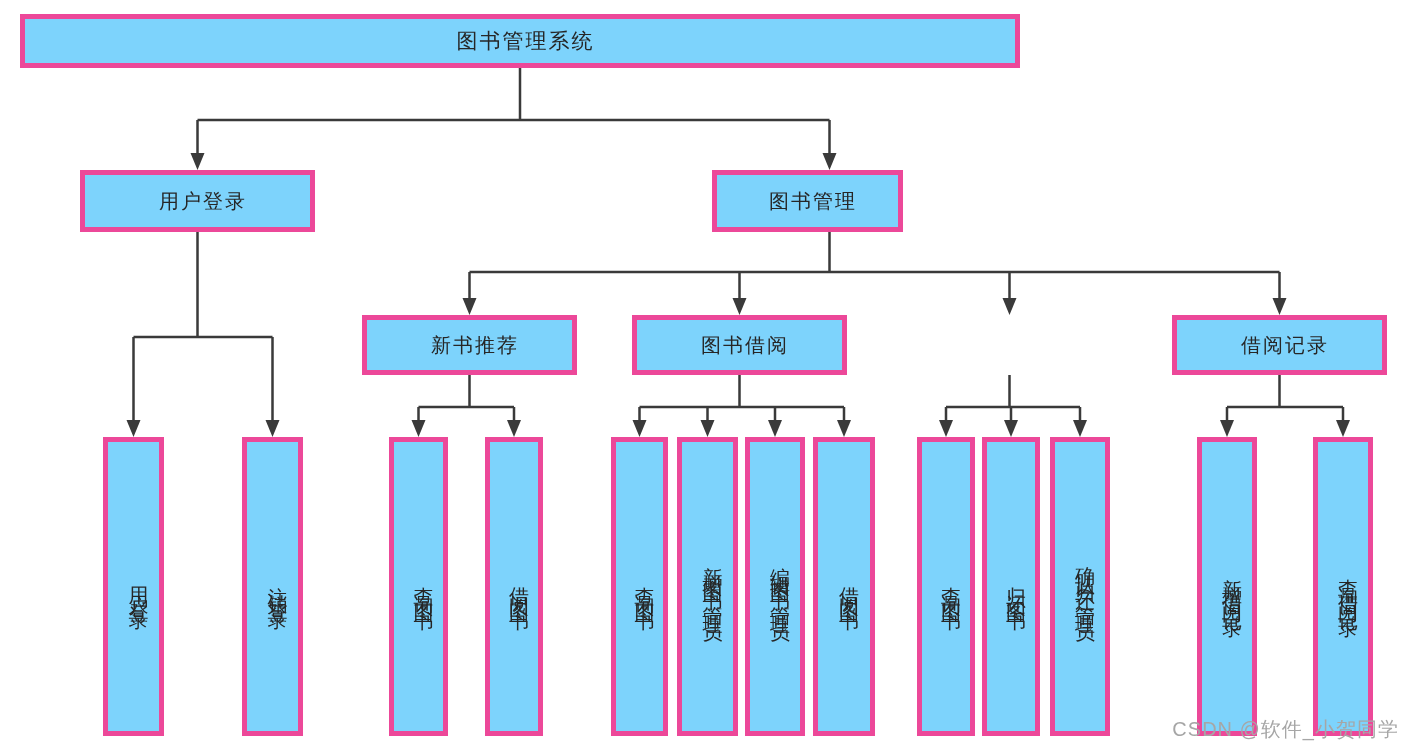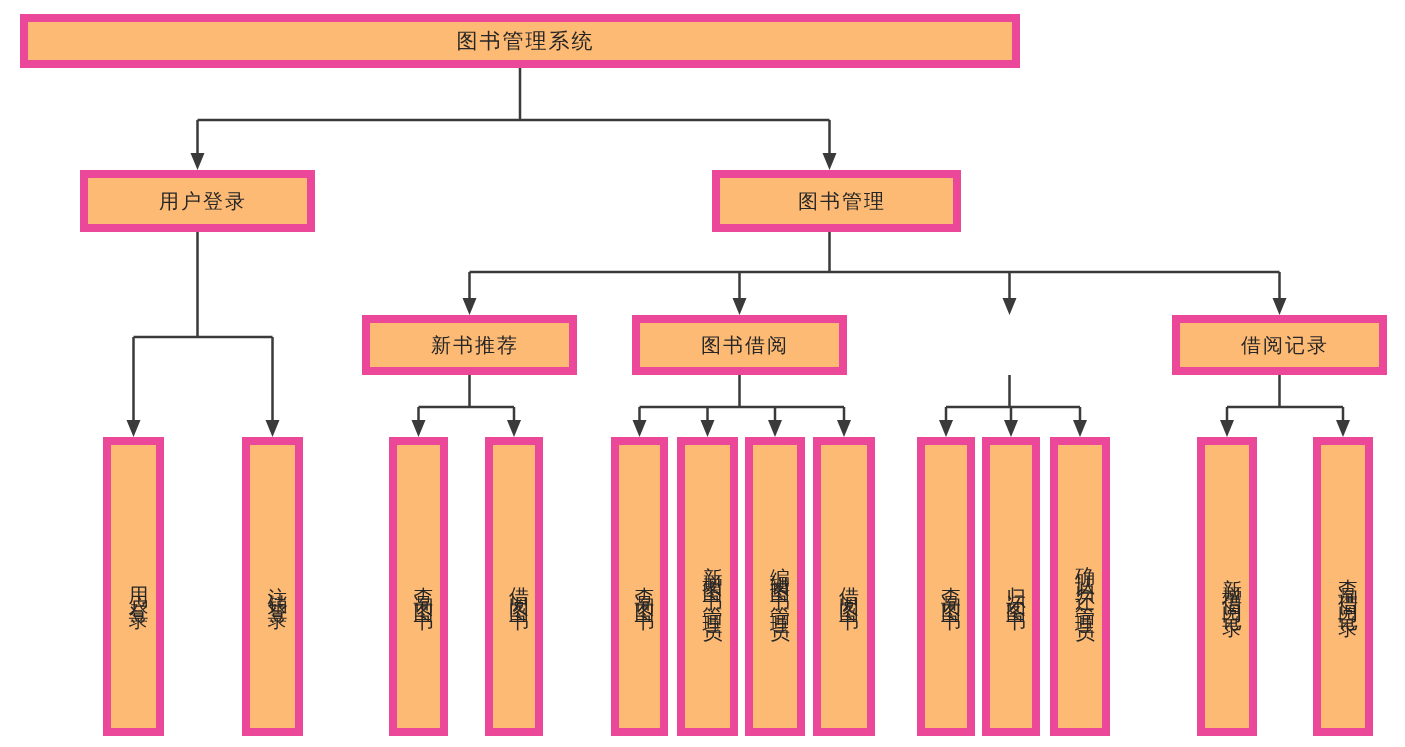--- a/index.html
+++ b/index.html
@@ -13,22 +13,22 @@
   }
   #connectors {
     position: absolute;
     left: 0; top: 0;
     width: 1405px; height: 747px;
     pointer-events: none;
   }
   .node {
     position: absolute;
     box-sizing: border-box;
-    border: 8px solid #ec4899;
-    background: #fdba74;
+    border: 5px solid #ec4899;
+    background: #7dd3fc;
     display: flex;
     align-items: center;
     justify-content: center;
     color: #262626;
     padding-left: 11px;
   }
   .node.h span {
     font-size: 20px;
     letter-spacing: 2px;
     white-space: nowrap;
@@ -89,21 +89,21 @@
     </g>
   </svg>
 
   <div class="node h root" style="left:20px; top:14px; width:1000px; height:54px;">
     <span>图书管理系统</span>
   </div>
 
   <div class="node h" style="left:80px; top:170px; width:235px; height:62px;">
     <span>用户登录</span>
   </div>
-  <div class="node h" style="left:712px; top:170px; width:249px; height:62px;">
+  <div class="node h" style="left:712px; top:170px; width:191px; height:62px;">
     <span>图书管理</span>
   </div>
 
   <div class="node h" style="left:362px; top:315px; width:215px; height:60px;">
     <span>新书推荐</span>
   </div>
   <div class="node h" style="left:632px; top:315px; width:215px; height:60px;">
     <span>图书借阅</span>
   </div>
   <div class="node h" style="left:1172px; top:315px; width:215px; height:60px;">
@@ -147,14 +147,15 @@
     <span>确认归还（管理员）</span>
   </div>
 
   <div class="node v" style="left:1197px; top:437px; width:60px; height:299px;">
     <span>新增借阅记录</span>
   </div>
   <div class="node v" style="left:1313px; top:437px; width:60px; height:299px;">
     <span>查询借阅记录</span>
   </div>
 
+  <div class="watermark">CSDN @软件_小贺同学</div>
 
 </div>
 
 </body></html>

